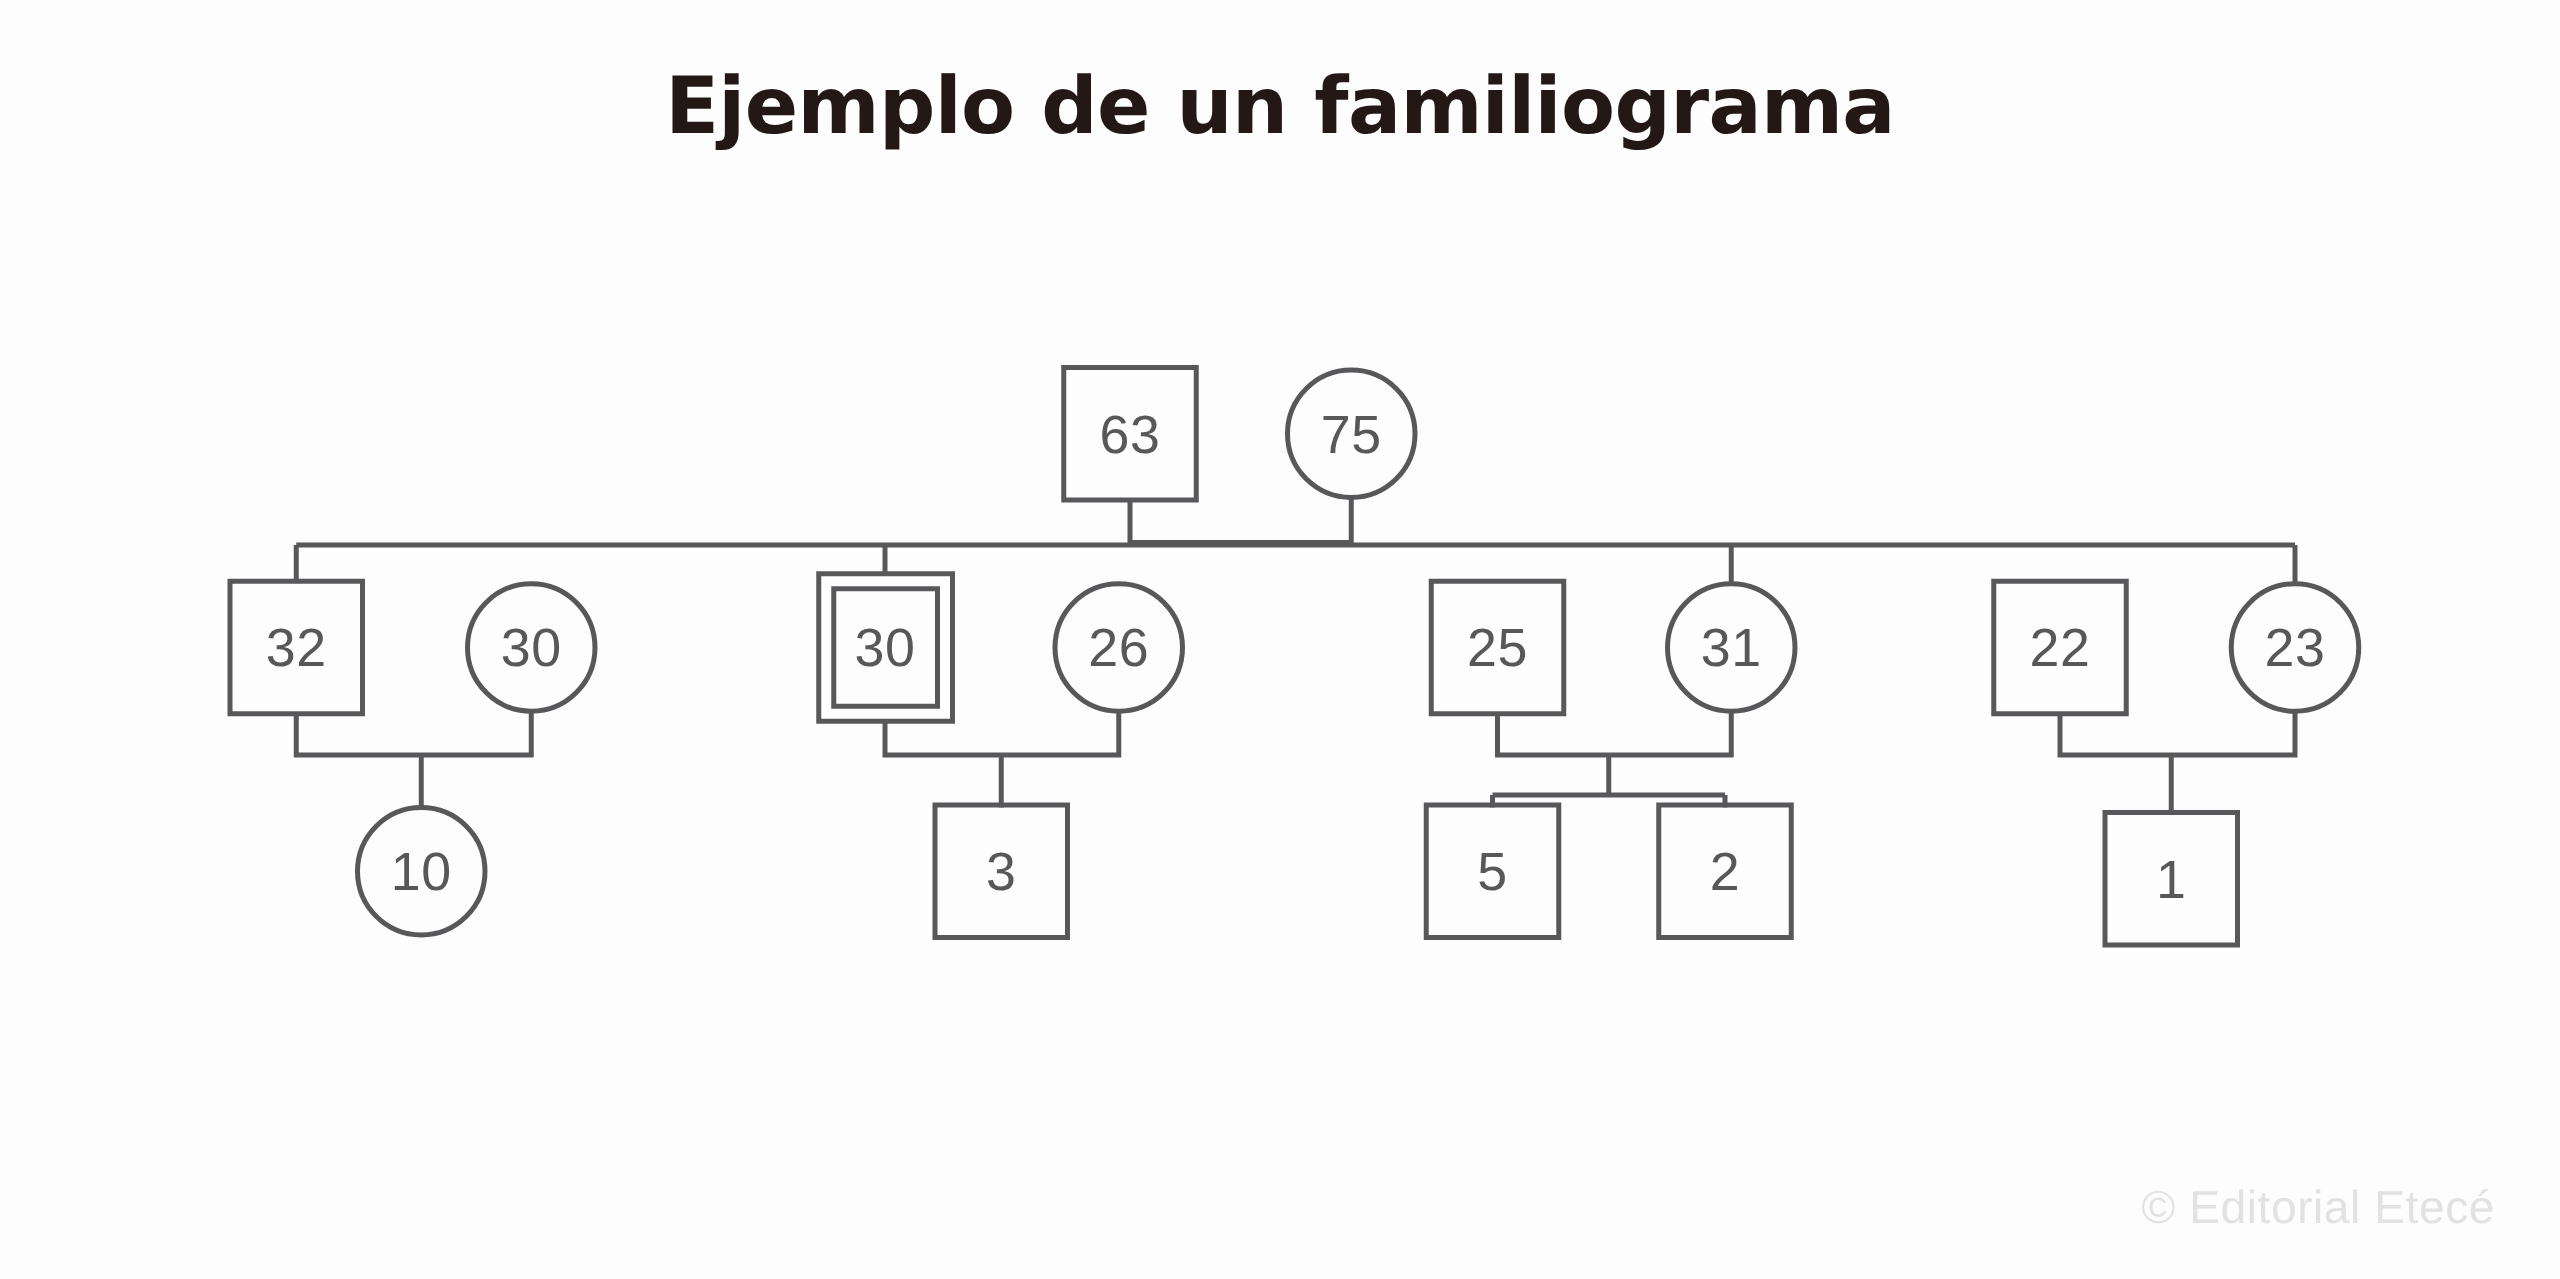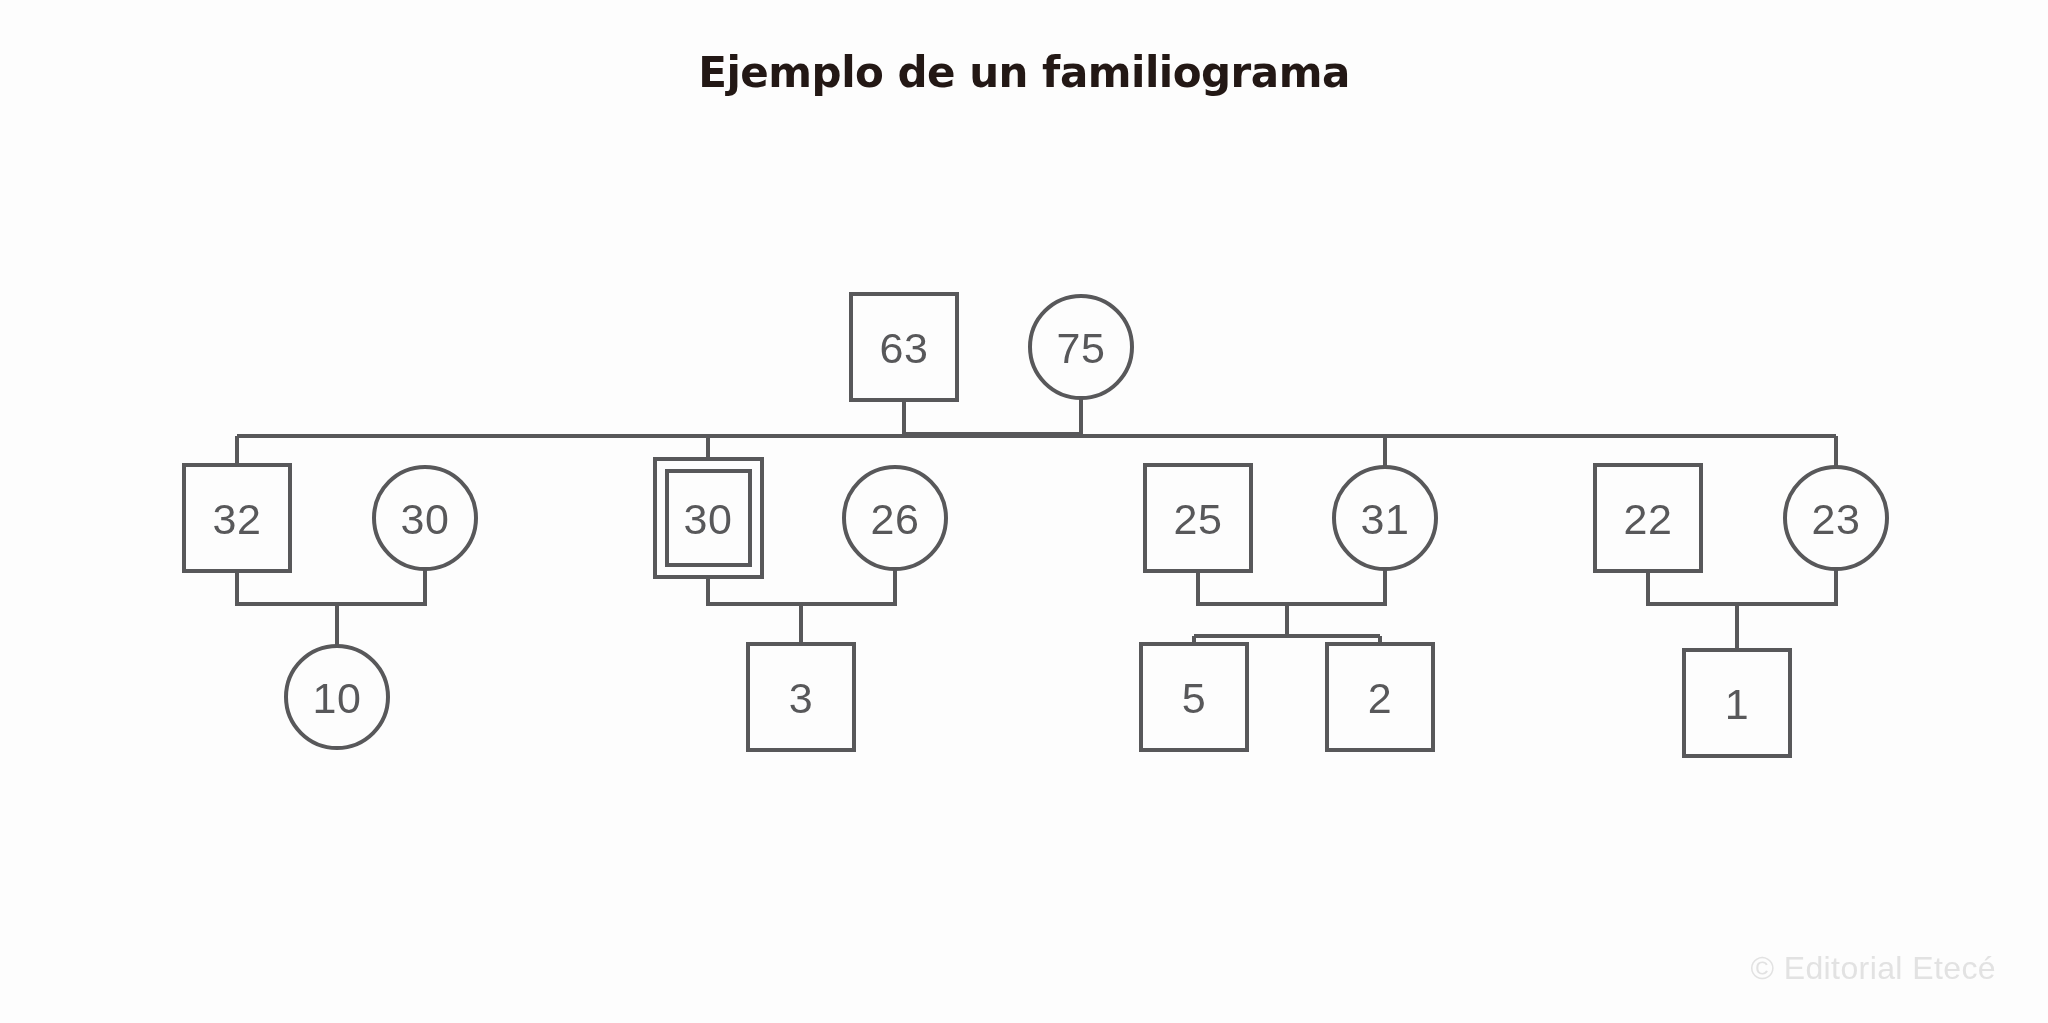--- a/index.html
+++ b/index.html
@@ -18,21 +18,21 @@
     background: #fdfdfd;
     overflow: hidden;
   }
   #title {
     position: absolute;
     left: 0;
     top: 48px;
     width: 2048px;
     text-align: center;
     font-family: "DejaVu Sans", sans-serif;
-    font-size: 42px;
+    font-size: 63px;
     font-weight: bold;
     letter-spacing: -0.5px;
     color: #231815;
     white-space: nowrap;
   }
   #genogram {
     position: absolute;
     left: 0;
     top: 0;
   }
@@ -42,21 +42,21 @@
     fill: #58585a;
     text-anchor: middle;
     dominant-baseline: central;
     letter-spacing: 0.5px;
   }
   #watermark {
     position: absolute;
     right: 52px;
     bottom: 36px;
     font-family: "Liberation Sans", sans-serif;
-    font-size: 32px;
+    font-size: 37px;
     color: #e2e2e2;
     letter-spacing: 0.4px;
     white-space: nowrap;
   }
 </style>
 </head>
 <body>
 
 <div id="page">
 

